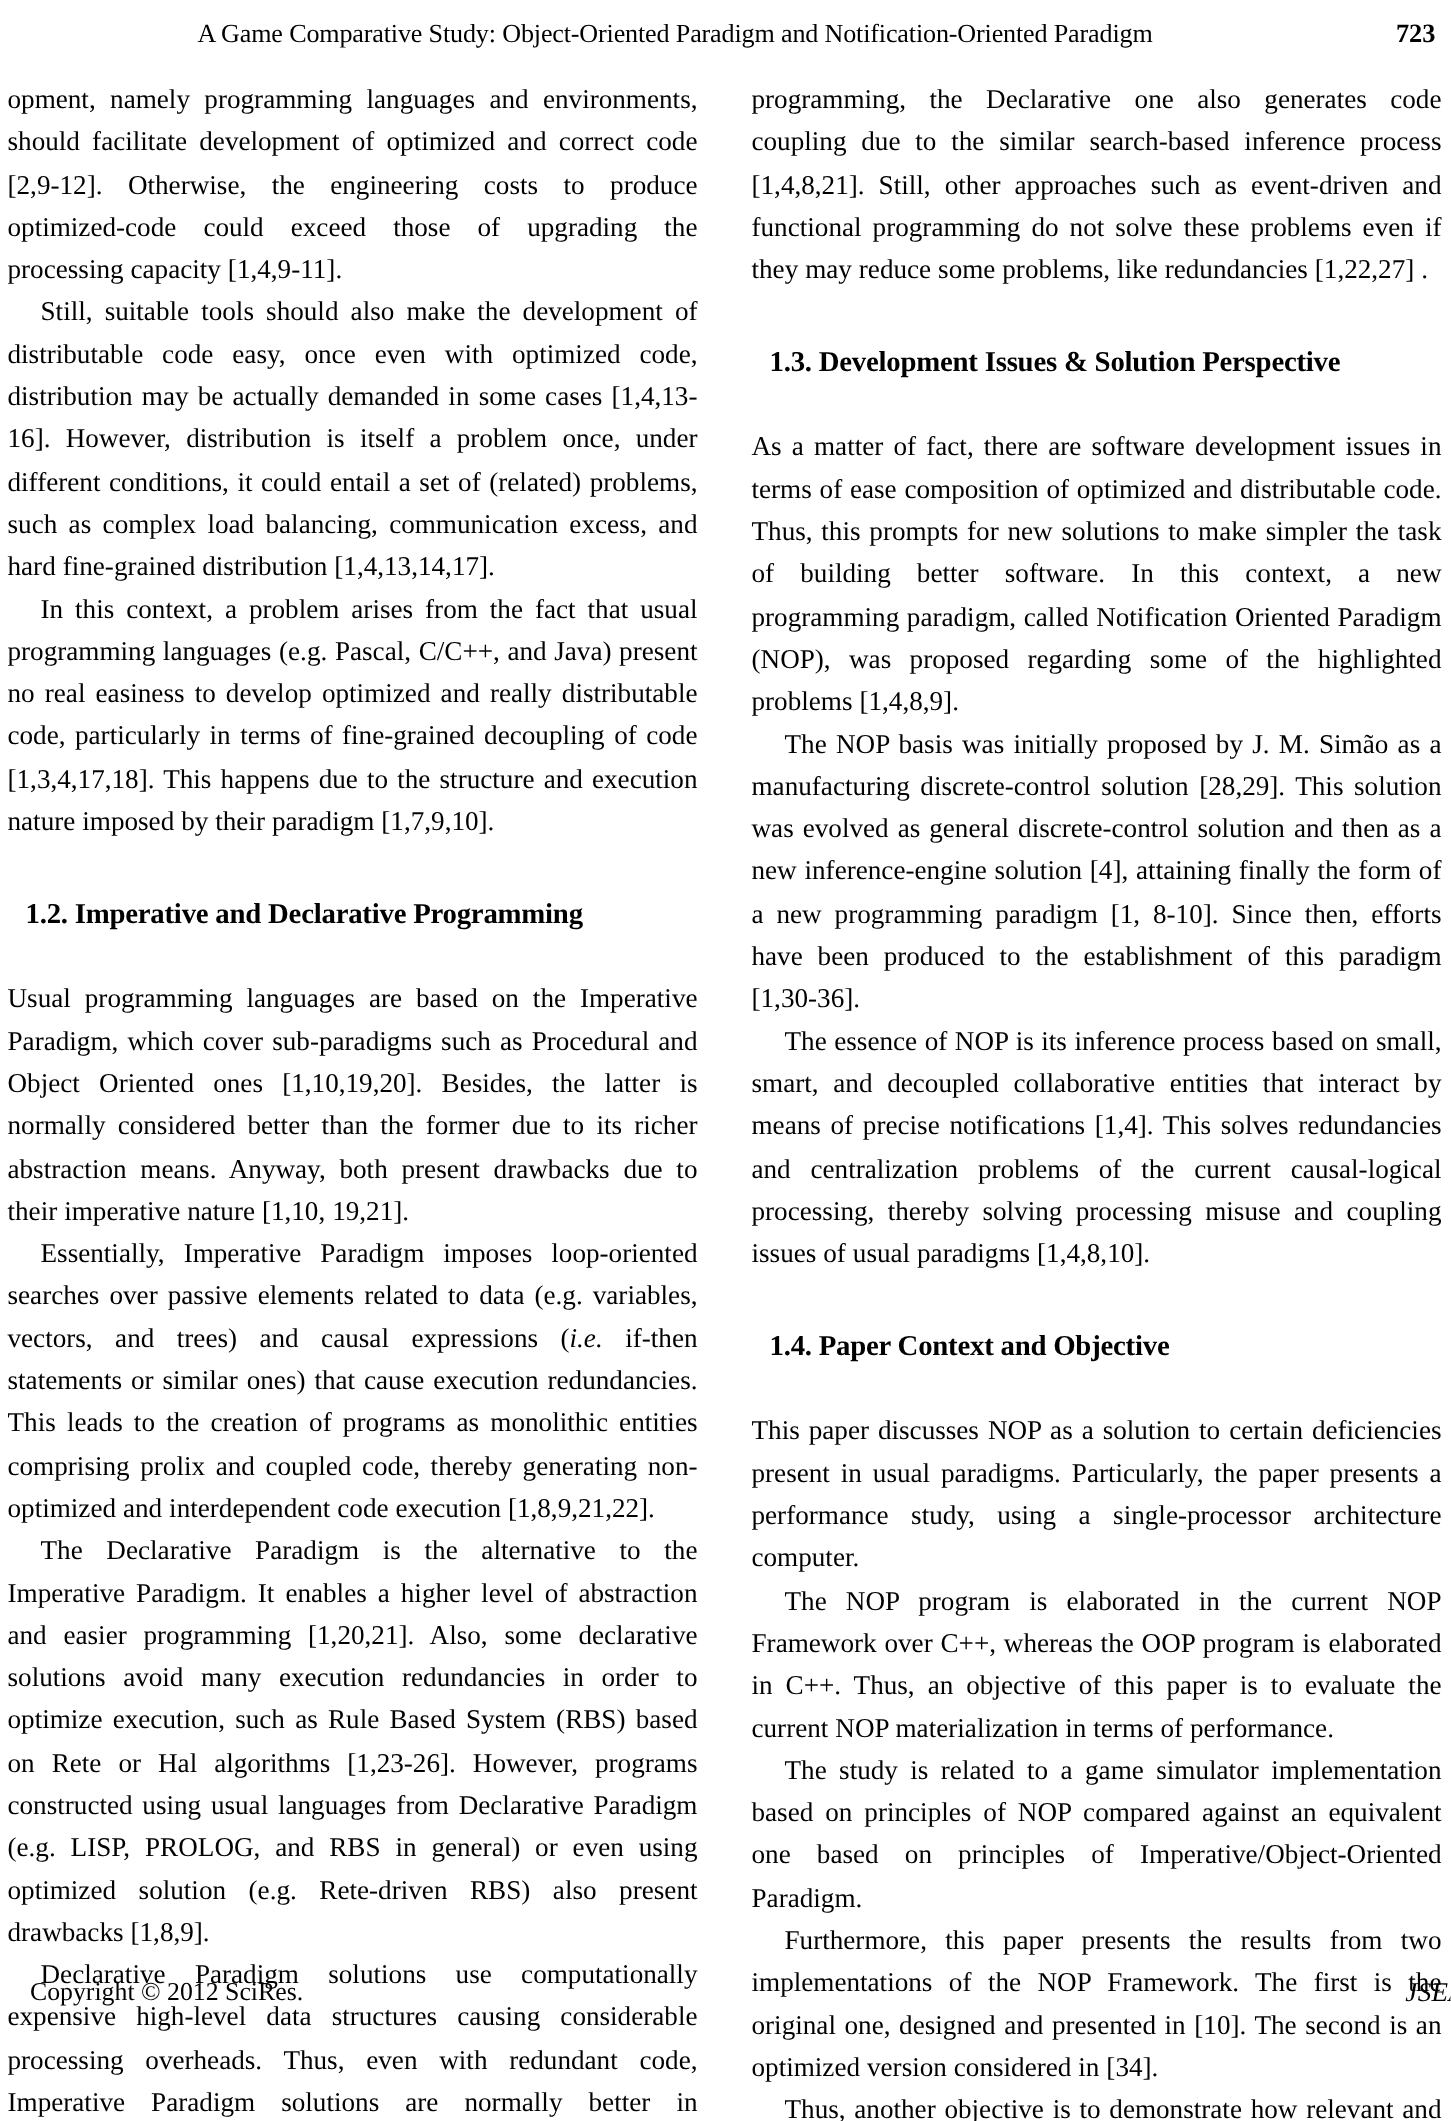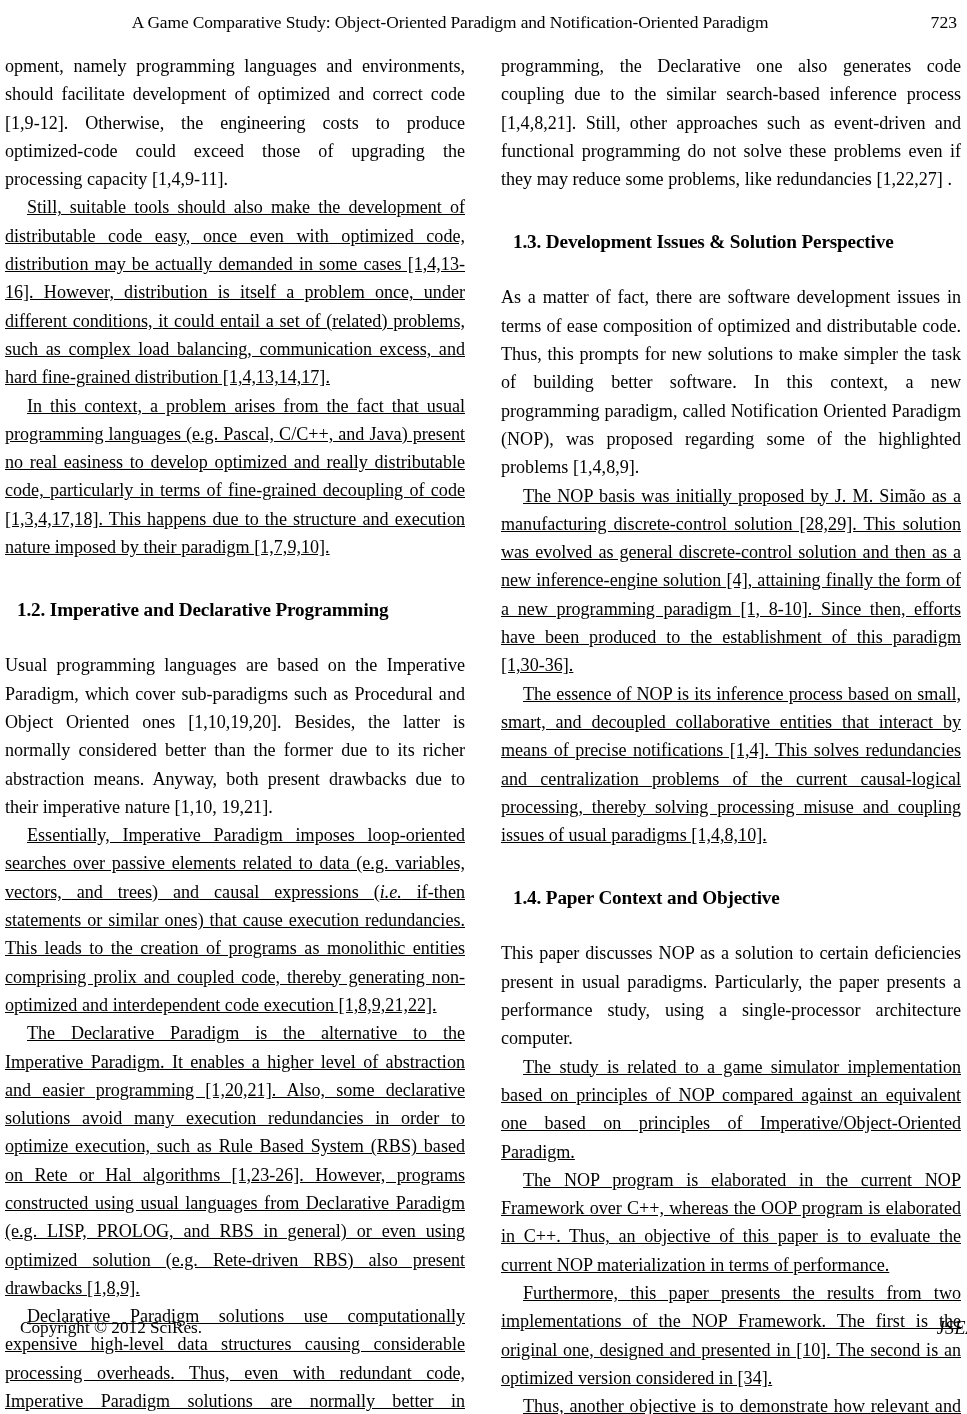--- a/index.html
+++ b/index.html
@@ -41,20 +41,21 @@
     line-height: 22px;
     letter-spacing: -0.1px;
     white-space: nowrap;
   }
   .runhead-pageno {
     position: absolute;
     right: 10px;
     top: 0;
     font-size: 17.6px;
     line-height: 22px;
+    font-weight: bold;
   }
 
   
   .columns {
     position: absolute;
     top: 52px;
     left: 5px;
     width: 957px;
     height: 1280px;
     display: flex;
@@ -67,21 +68,21 @@
 
   p {
     margin: 0;
     font-size: 18.1px;
     line-height: 28.3px;
     text-align: justify;
     text-justify: inter-word;
     word-spacing: 0.1px;
     hyphens: none;
   }
-  p.indent { text-indent: 22px; text-decoration: underline; }
+  p.indent { text-indent: 22px; }
   p.noindent { text-indent: 0; }
 
   h2.section {
     margin: 12px;
     font-family: "Liberation Serif", "DejaVu Serif", serif;
     font-weight: bold;
     font-size: 19.2px;
     line-height: 26px;
     text-align: left;
     letter-spacing: -0.15px;
@@ -124,21 +125,21 @@
 
   <div class="runhead">
     <div class="runhead-title">A Game Comparative Study: Object-Oriented Paradigm and Notification-Oriented Paradigm</div>
     <div class="runhead-pageno">723</div>
   </div>
 
   <div class="columns">
 
     <div class="col">
 
-      <p class="noindent">opment, namely programming languages and environments, should facilitate development of optimized and correct code [1,9-12]. Otherwise, the engineering costs to produce optimized-code could exceed those of upgrading the processing capacity [1,4,9-11].</p>
+      <p class="noindent">opment, namely programming languages and environments, should facilitate development of optimized and correct code [2,9-12]. Otherwise, the engineering costs to produce optimized-code could exceed those of upgrading the processing capacity [1,4,9-11].</p>
       <p class="indent">Still, suitable tools should also make the development of distributable code easy, once even with optimized code, distribution may be actually demanded in some cases [1,4,13-16]. However, distribution is itself a problem once, under different conditions, it could entail a set of (related) problems, such as complex load balancing, communication excess, and hard fine-grained distribution [1,4,13,14,17].</p>
       <p class="indent">In this context, a problem arises from the fact that usual programming languages (e.g. Pascal, C/C++, and Java) present no real easiness to develop optimized and really distributable code, particularly in terms of fine-grained decoupling of code [1,3,4,17,18]. This happens due to the structure and execution nature imposed by their paradigm [1,7,9,10].</p>
 
       <div class="sp-before-head"></div>
       <h2 class="section">1.2. Imperative and Declarative Programming</h2>
       <div class="sp-after-head"></div>
 
       <p class="noindent">Usual programming languages are based on the Imperative Paradigm, which cover sub-paradigms such as Procedural and Object Oriented ones [1,10,19,20]. Besides, the latter is normally considered better than the former due to its richer abstraction means. Anyway, both present drawbacks due to their imperative nature [1,10, 19,21].</p>
 
       <p class="indent"><span>Essentially, Imperative Paradigm imposes loop-oriented searches over passive elements related to data (e.g. variables, vectors, and trees) and causal expressions (</span><em class="it">i.e.</em><span> if-then statements or similar ones) that cause execution redundancies. This leads to the creation of programs as monolithic entities comprising prolix and coupled code, thereby generating non-optimized and interdependent code execution [1,8,9,21,22].</span></p>
@@ -157,22 +158,22 @@
 
       <p class="noindent">As a matter of fact, there are software development issues in terms of ease composition of optimized and distributable code. Thus, this prompts for new solutions to make simpler the task of building better software. In this context, a new programming paradigm, called Notification Oriented Paradigm (NOP), was proposed regarding some of the highlighted problems [1,4,8,9].</p>
       <p class="indent">The NOP basis was initially proposed by J. M. Simão as a manufacturing discrete-control solution [28,29]. This solution was evolved as general discrete-control solution and then as a new inference-engine solution [4], attaining finally the form of a new programming paradigm [1, 8-10]. Since then, efforts have been produced to the establishment of this paradigm [1,30-36].</p>
       <p class="indent">The essence of NOP is its inference process based on small, smart, and decoupled collaborative entities that interact by means of precise notifications [1,4]. This solves redundancies and centralization problems of the current causal-logical processing, thereby solving processing misuse and coupling issues of usual paradigms [1,4,8,10].</p>
 
       <div class="sp-before-head"></div>
       <h2 class="section">1.4. Paper Context and Objective</h2>
       <div class="sp-after-head"></div>
 
       <p class="noindent">This paper discusses NOP as a solution to certain deficiencies present in usual paradigms. Particularly, the paper presents a performance study, using a single-processor architecture computer.</p>
+      <p class="indent">The NOP program is elaborated in the current NOP Framework over C++, whereas the OOP program is elaborated in C++. Thus, an objective of this paper is to evaluate the current NOP materialization in terms of performance.</p>
       <p class="indent">The study is related to a game simulator implementation based on principles of NOP compared against an equivalent one based on principles of Imperative/Object-Oriented Paradigm.</p>
-      <p class="indent">The NOP program is elaborated in the current NOP Framework over C++, whereas the OOP program is elaborated in C++. Thus, an objective of this paper is to evaluate the current NOP materialization in terms of performance.</p>
       <p class="indent">Furthermore, this paper presents the results from two implementations of the NOP Framework. The first is the original one, designed and presented in [10]. The second is an optimized version considered in [34].</p>
       <p class="indent">Thus, another objective is to demonstrate how relevant and appropriated are some refactoring and optimizations in the NOP Framework, thereby realizing whether it is or not necessary to build a NOP compiler.</p>
     </div>
   </div>
 
   <div class="footer">
     <div class="copyright">Copyright © 2012 SciRes.</div>
     <div class="journal">JSEA</div>
   </div>
 

